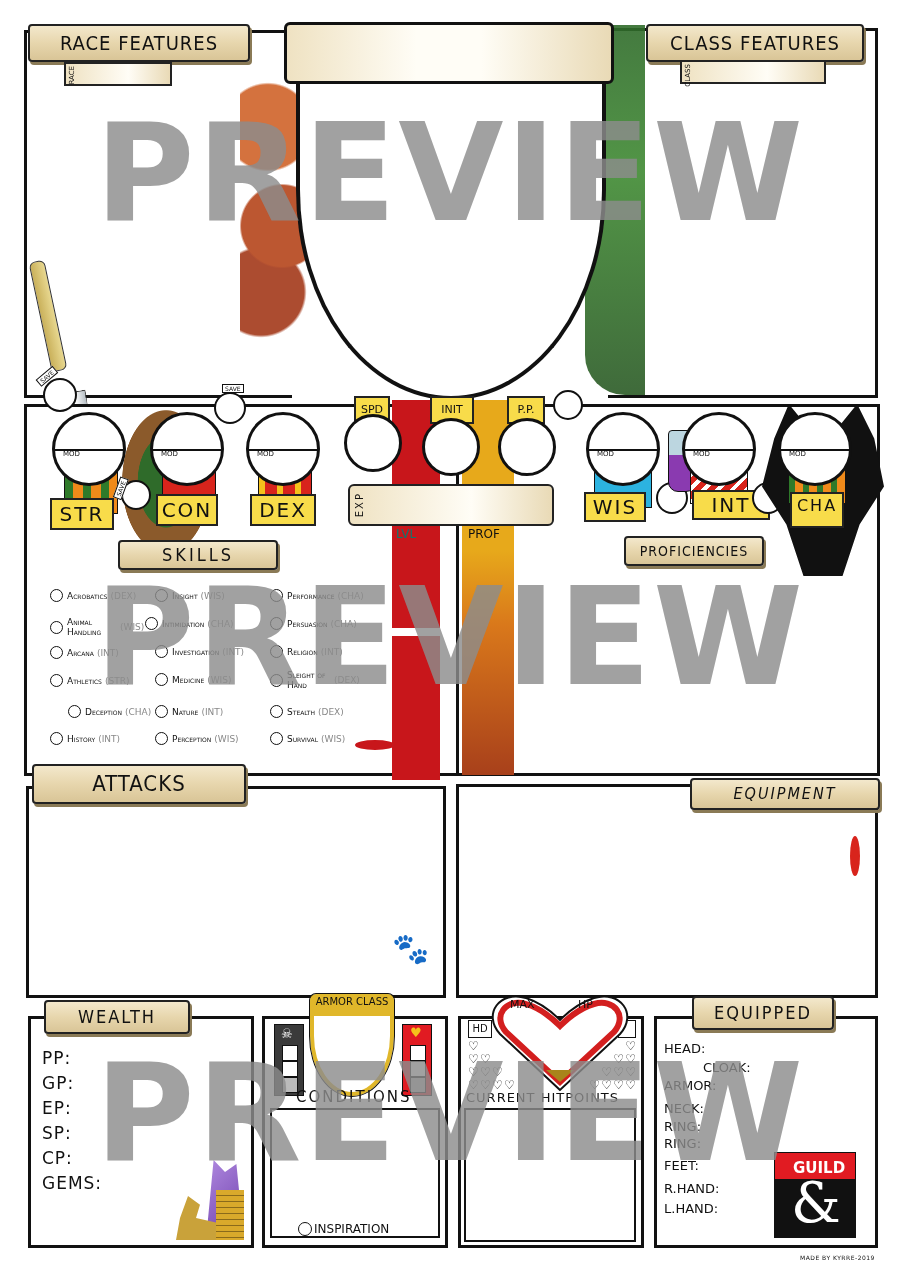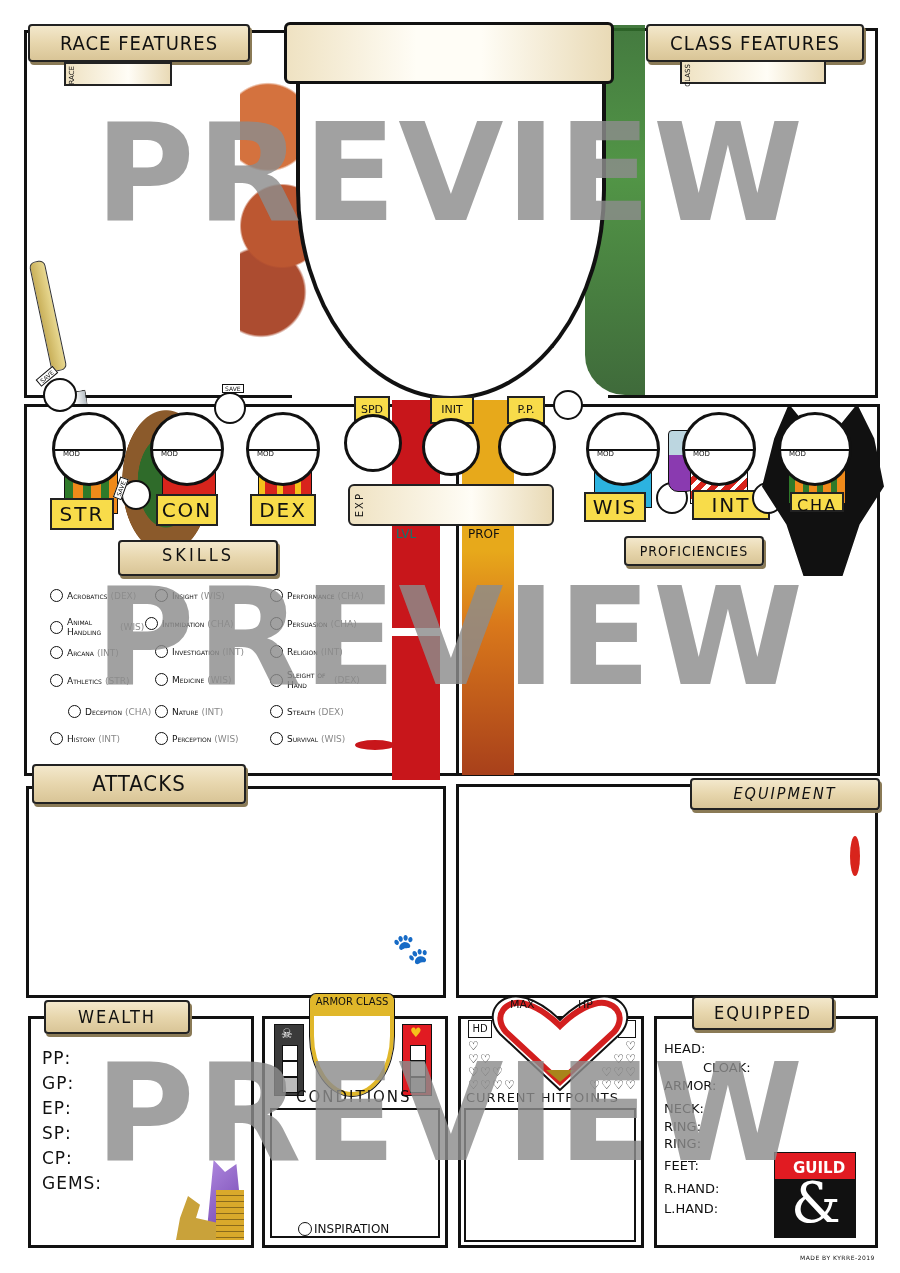--- a/index.html
+++ b/index.html
@@ -129,24 +129,24 @@
 </div>
 <div class="savebubble" style="left:752px;top:482px;width:32px;height:32px;"></div>
 
 <div class="abs" style="left:762px;top:404px;width:122px;height:172px;background:#111;clip-path:polygon(10% 20%,22% 0,38% 14%,62% 14%,78% 0,92% 20%,100% 48%,80% 70%,66% 100%,34% 100%,20% 70%,0 48%);"></div>
 <div class="abs" style="left:776px;top:412px;width:80px;height:120px;">
   <div class="abs" style="left:12px;top:50px;width:56px;height:40px;background:repeating-linear-gradient(90deg,#2f7a2a 0 6px,#f08a1a 6px 14px);border:1.5px solid #111;"></div>
   <div class="circle" style="left:2px;top:0;width:74px;height:74px;">
     <div class="modline"></div>
     <div class="modlabel">MOD</div>
   </div>
-  <div class="plaque" style="left:14px;top:80px;width:54px;height:20px;line-height:24px;font-size:16px;">CHA</div>
-</div>
-
-<div class="banner" style="left:118px;top:540px;width:160px;height:36px;font-size:18px;line-height:26px;letter-spacing:3px;">
+  <div class="plaque" style="left:14px;top:80px;width:54px;height:36px;line-height:24px;font-size:16px;">CHA</div>
+</div>
+
+<div class="banner" style="left:118px;top:540px;width:160px;height:30px;font-size:18px;line-height:26px;letter-spacing:3px;">
   <span>SKILLS</span>
 </div>
 
 <div class="skill" style="left:50px;top:589px;">
     <span class="radio"></span>
     <span>Acrobatics</span>
     <span class="abil">(DEX)</span>
   </div>
 <div class="skill" style="left:50px;top:617px;width:100px;">
     <span class="radio"></span>

